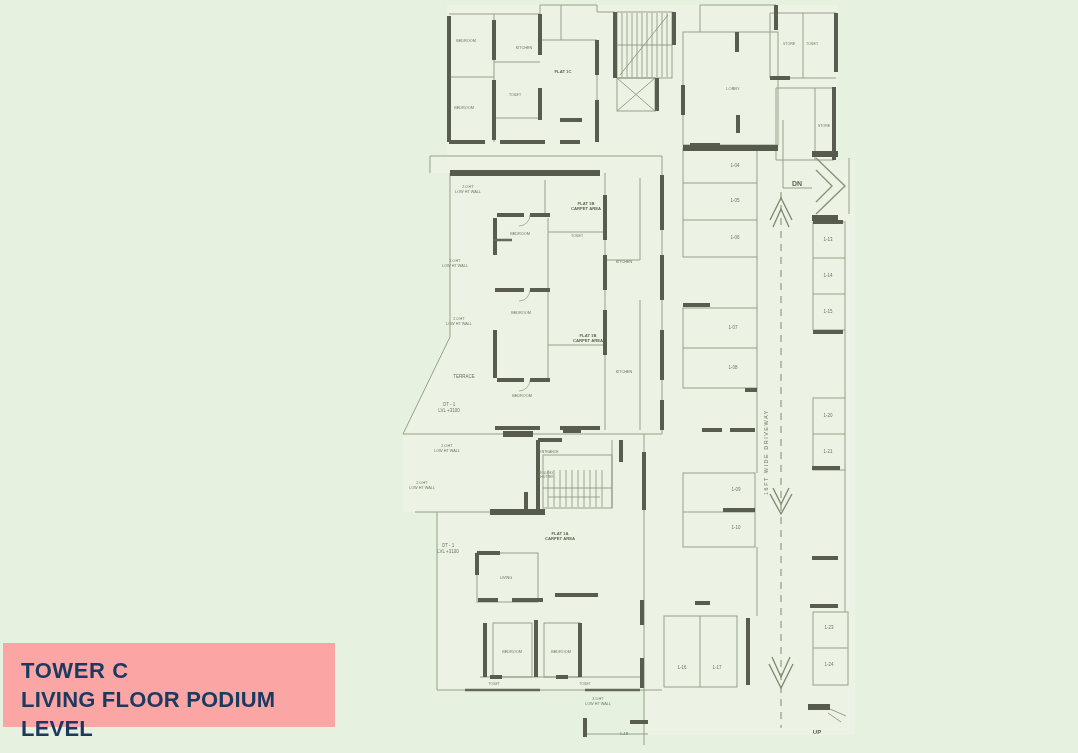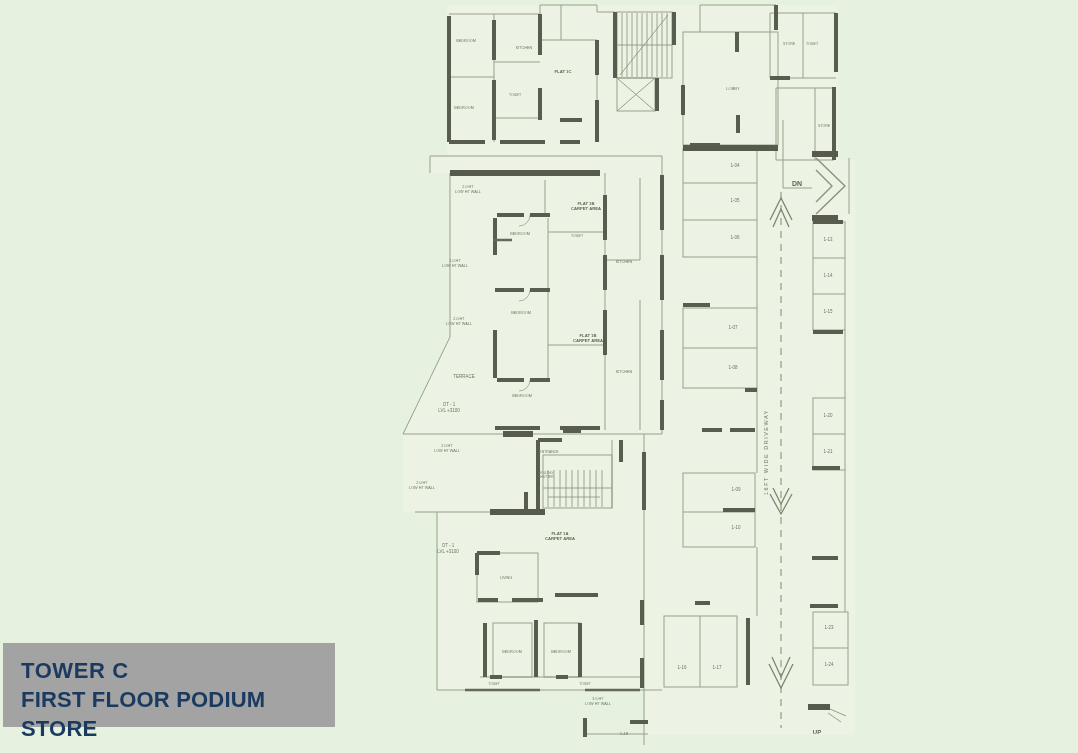--- a/index.html
+++ b/index.html
@@ -15,21 +15,21 @@
   .hatch{fill:none;stroke:#8a9279;stroke-width:.8;}
   .dash{fill:none;stroke:#8a9279;stroke-width:1.1;stroke-dasharray:7 6;}
   .arrow{fill:none;stroke:#7d8670;stroke-width:1.3;}
   .arc{fill:none;stroke:#9aa28b;stroke-width:.8;}
   #label-layer{position:absolute;left:0;top:0;width:100%;height:100%;}
   .lbl{position:absolute;color:#6e7761;text-align:center;white-space:pre-line;
        line-height:1.25;transform:translate(-50%,-50%);pointer-events:none;}
   .lbl.flat{font-weight:bold;color:#5f6853;}
   .lbl.marker{font-weight:bold;color:#5a6350;}
   .title-box{position:absolute;left:3px;top:643px;width:332px;height:84px;
-      background:#a3a3a3;color:#1b3a60;padding:13px 0 0 18px;box-sizing:border-box;}
+      background:#fca5a5;color:#1b3a60;padding:13px 0 0 18px;box-sizing:border-box;}
   .title-box .l1{font-size:22px;font-weight:bold;letter-spacing:.6px;line-height:29px;}
   .title-box .l2{font-size:22px;font-weight:bold;letter-spacing:.2px;line-height:29px;}
 </style>
 </head>
 <body>
 
 <div class="canvas">
 
   <svg class="plan" width="1078" height="753" viewBox="0 0 1078 753">
 
@@ -184,15 +184,15 @@
       <div class="lbl" style="left: 828px; top: 276px; font-size: 4.5px; transform: translate(-50%, -50%);">1-14</div>
       <div class="lbl" style="left: 828px; top: 312px; font-size: 4.5px; transform: translate(-50%, -50%);">1-15</div>
       <div class="lbl" style="left: 828px; top: 416px; font-size: 4.5px; transform: translate(-50%, -50%);">1-20</div>
       <div class="lbl" style="left: 828px; top: 452px; font-size: 4.5px; transform: translate(-50%, -50%);">1-21</div>
       <div class="lbl" style="left: 829px; top: 628px; font-size: 4.5px; transform: translate(-50%, -50%);">1-23</div>
       <div class="lbl" style="left: 829px; top: 665px; font-size: 4.5px; transform: translate(-50%, -50%);">1-24</div>
     </div>
 
   <div class="title-box">
     <div class="l1">TOWER C</div>
-    <div class="l2">FIRST FLOOR PODIUM STORE</div>
+    <div class="l2">LIVING FLOOR PODIUM LEVEL</div>
   </div>
 </div>
 
 </body></html>

